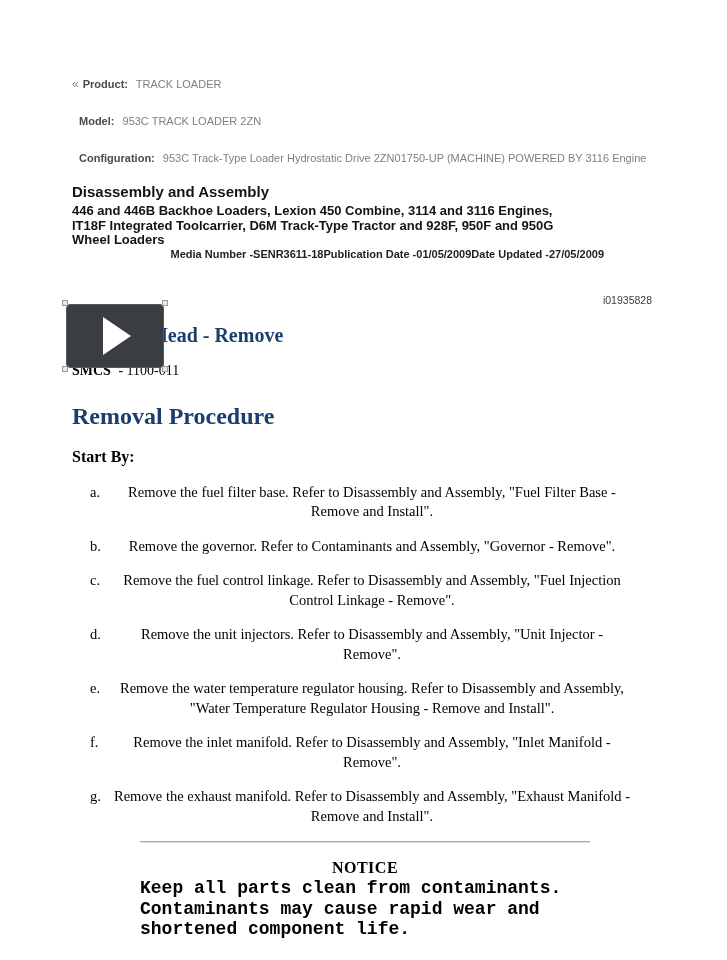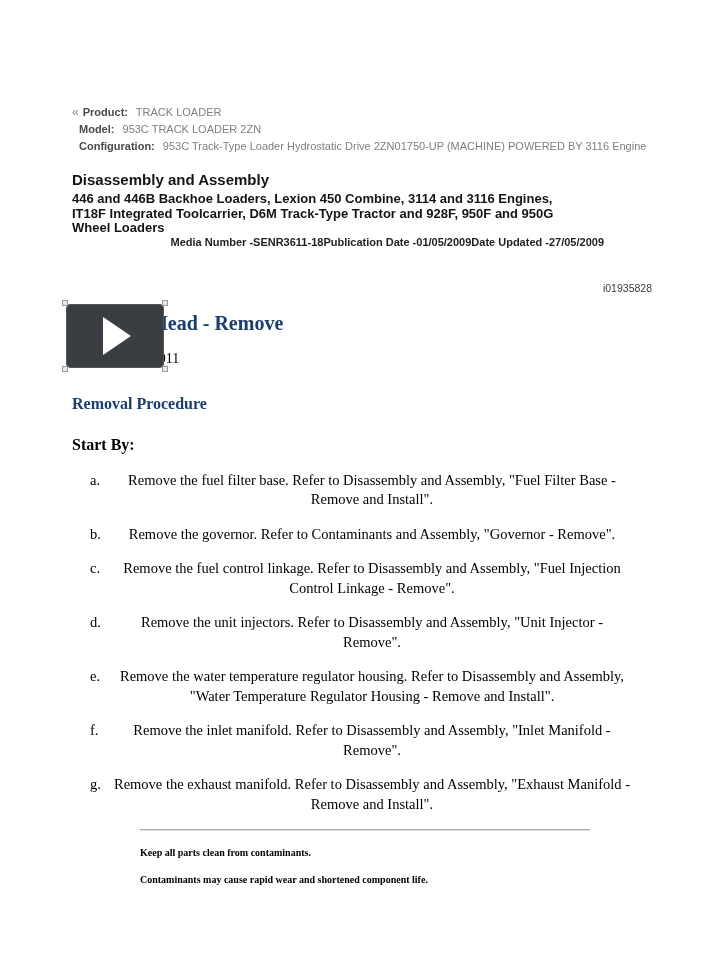--- a/index.html
+++ b/index.html
@@ -6,61 +6,61 @@
   html, body { margin: 0; padding: 0; background: #ffffff; }
   .page {
     position: relative;
     width: 727px;
     height: 960px;
     background: #ffffff;
     overflow: hidden;
     font-family: "Liberation Sans", sans-serif;
     color: #000;
   }
-  .content { padding: 104px 47px 0 72px; }
+  .content { padding: 76px 47px 0 72px; }
 
   
   .meta-row { font-size: 11px; line-height: 17px; color: #7f7f7f; white-space: nowrap; }
   .meta-row .lbl { font-weight: bold; color: #4a4a4a; margin-right: 5px; }
   .back-icon { color: #8a8a8a; font-size: 12px; margin-right: 1px; cursor: pointer; }
-  .indent { padding-left: 7px; }
+  .indent { padding-left: 7px; margin-top: 20px; }
 
   
   .doc-title { margin-top: 16px; font-size: 15px; font-weight: bold; color: #141414; line-height: 18px; }
   .doc-subtitle { margin-top: 3px; font-size: 13px; font-weight: bold; color: #141414; line-height: 14.5px; }
   .media-row {
     display: flex; justify-content: flex-end;
     width: 532px; font-size: 11px; font-weight: bold; color: #1f1f1f;
   }
 
   
   .doc-id { margin-top: 34px; width: 580px; text-align: right; font-size: 10.5px; color: #3c3c3c; }
   .article-title {
     margin: 17px 0 0 0; font-family: "Liberation Serif", serif;
     font-size: 20px; font-weight: bold; color: #1a3e6e; line-height: 24px;
   }
   .smcs { margin-top: 16px; font-family: "Liberation Serif", serif; font-size: 14px; color: #000; }
   .smcs .smcs-lbl { font-weight: bold; }
   .smcs .smcs-val { margin-left: 4px; }
   .section-heading {
     margin: 25px 0 0 0; font-family: "Liberation Serif", serif;
-    font-size: 16px; font-weight: bold; color: #1a3e6e; line-height: 24px;
+    font-size: 24px; font-weight: bold; color: #1a3e6e; line-height: 24px;
   }
   .start-by { margin-top: 20px; font-family: "Liberation Serif", serif; font-size: 16px; font-weight: bold; }
 
   .steps { margin-top: 17px; margin-left: 18px; font-family: "Liberation Serif", serif; font-size: 14.5px; }
   .step { display: flex; margin-bottom: 15px; line-height: 19.5px; }
   .step-letter { flex: none; width: 14px; margin-right: 8px; }
   .step-text { width: 520px; text-align: center; }
 
   
   .notice-box { margin: 7px 0 0 68px; width: 450px; font-family: "Liberation Serif", serif; }
   .rule-top { height: 2px; background: #a8a8a8; border-bottom: 1px solid #e2e2e2; }
   .notice-title { margin-top: 16px; text-align: center; font-size: 16px; font-weight: bold; letter-spacing: 0.5px; }
-  .notice-line { margin-top: 16px; font-size: 10px; font-weight: bold; }
+  .notice-line { margin-top: 1px; font-size: 18px; font-weight: bold; font-family: Liberation Mono, monospace; }
 
   
   .video-embed {
     position: absolute; left: 66px; top: 304px; width: 98px; height: 64px;
     background: #3a3d41; border-radius: 5px;
     box-shadow: 0 0 0 1px #55585c inset;
     cursor: pointer;
   }
   .play-icon {
     position: absolute; left: 37px; top: 13px;
@@ -149,20 +149,21 @@
         <span class="step-text">Remove the inlet manifold. Refer to Disassembly and Assembly, "Inlet Manifold - Remove".</span>
       </div>
       <div class="step">
         <span class="step-letter">g.</span>
         <span class="step-text">Remove the exhaust manifold. Refer to Disassembly and Assembly, "Exhaust Manifold - Remove and Install".</span>
       </div>
     </div>
 
     <div class="notice-box">
       <div class="rule-top"></div>
+      <div class="notice-title">NOTICE</div>
       <div class="notice-line">Keep all parts clean from contaminants.</div>
       <div class="notice-line">Contaminants may cause rapid wear and shortened component life.</div>
 
     </div>
 
   </div>
 
   <div class="video-embed">
     <span class="play-icon"></span>
     <span class="handle h-tl"></span>

